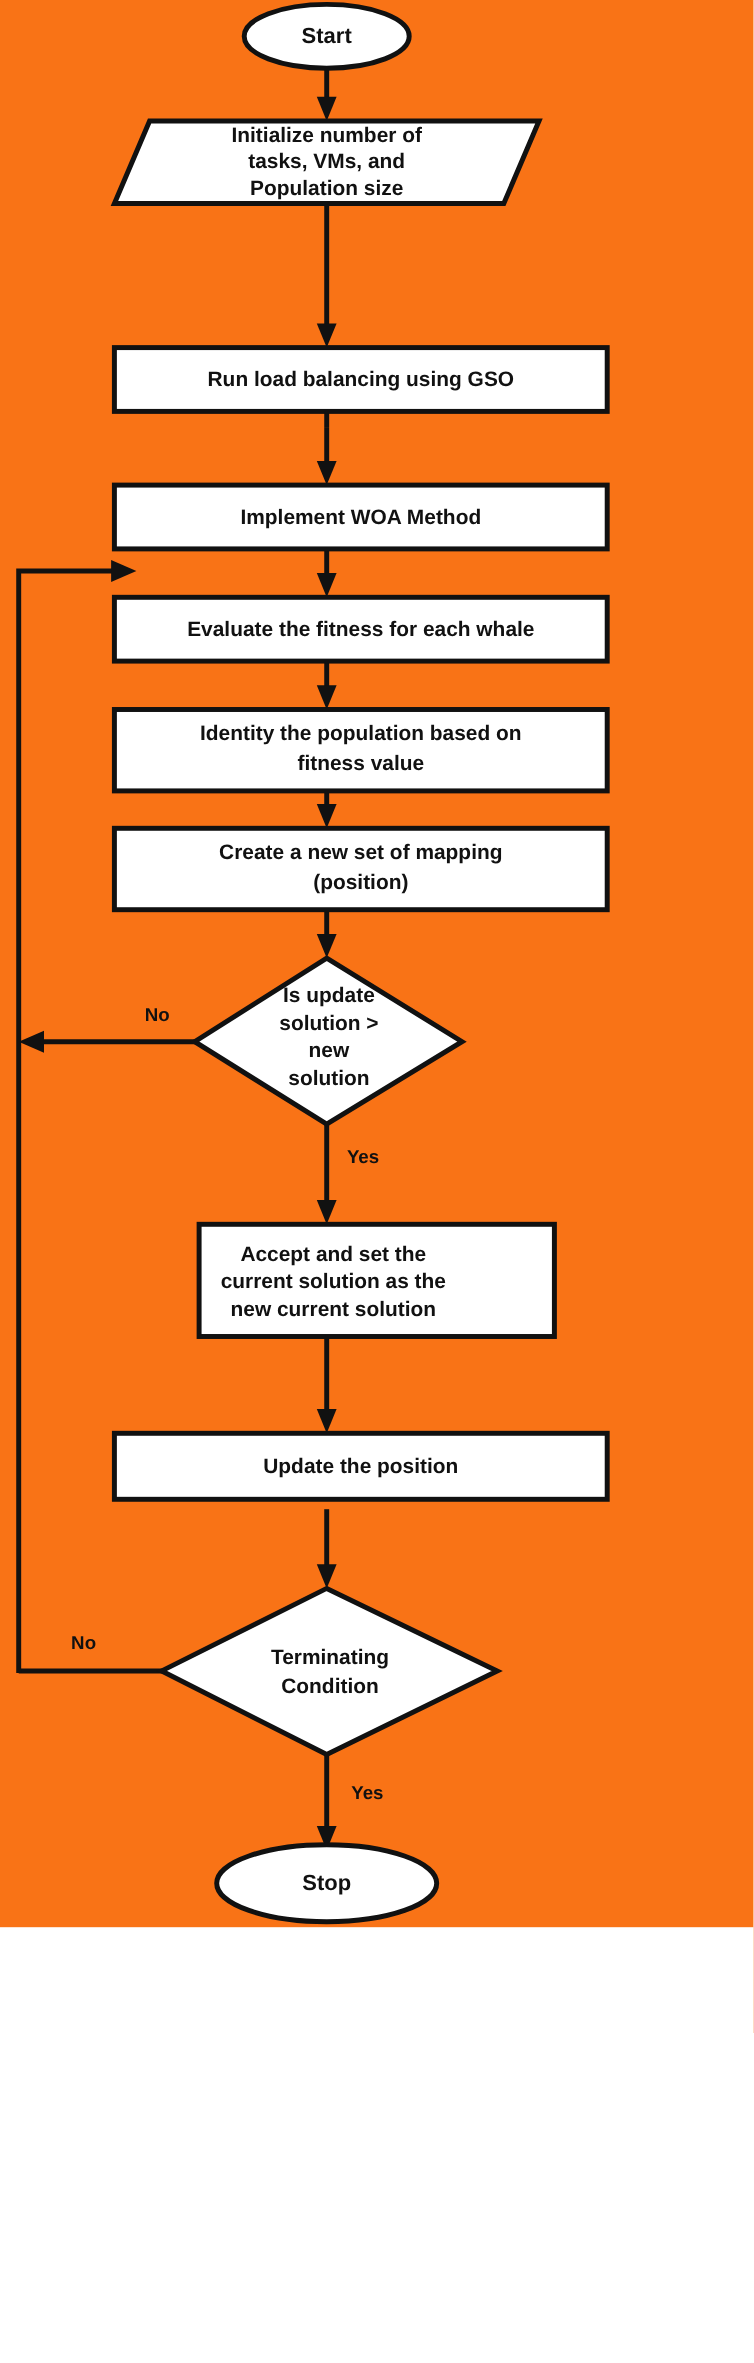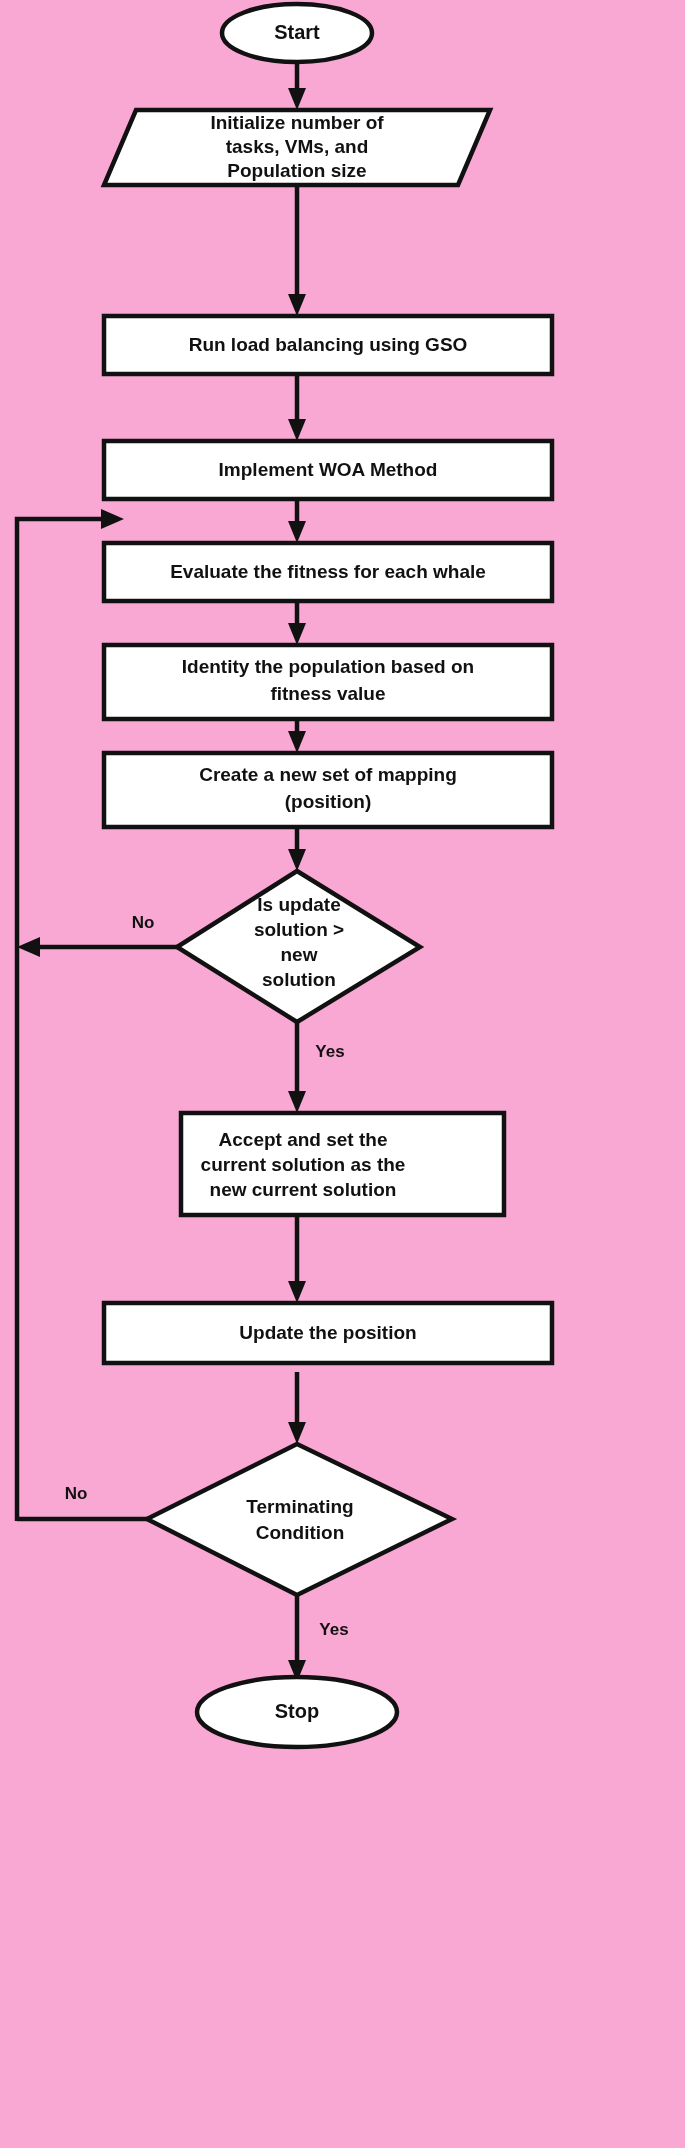--- a/index.html
+++ b/index.html
@@ -9,22 +9,22 @@
   }
   body {
     width: 685px;
     height: 2148px;
     font-family: "Liberation Sans", sans-serif;
     overflow: hidden;
   }
   #flowchart-root {
     position: relative;
     width: 685px;
-    height: 2148px;
-    background: #f9a8d4;
+    height: 1752px;
+    background: #f97316;
   }
   svg#flow-svg {
     display: block;
     width: 685px;
     height: 2148px;
   }
   .node-shape {
     fill: #ffffff;
     stroke: #111111;
     stroke-width: 4.5;

